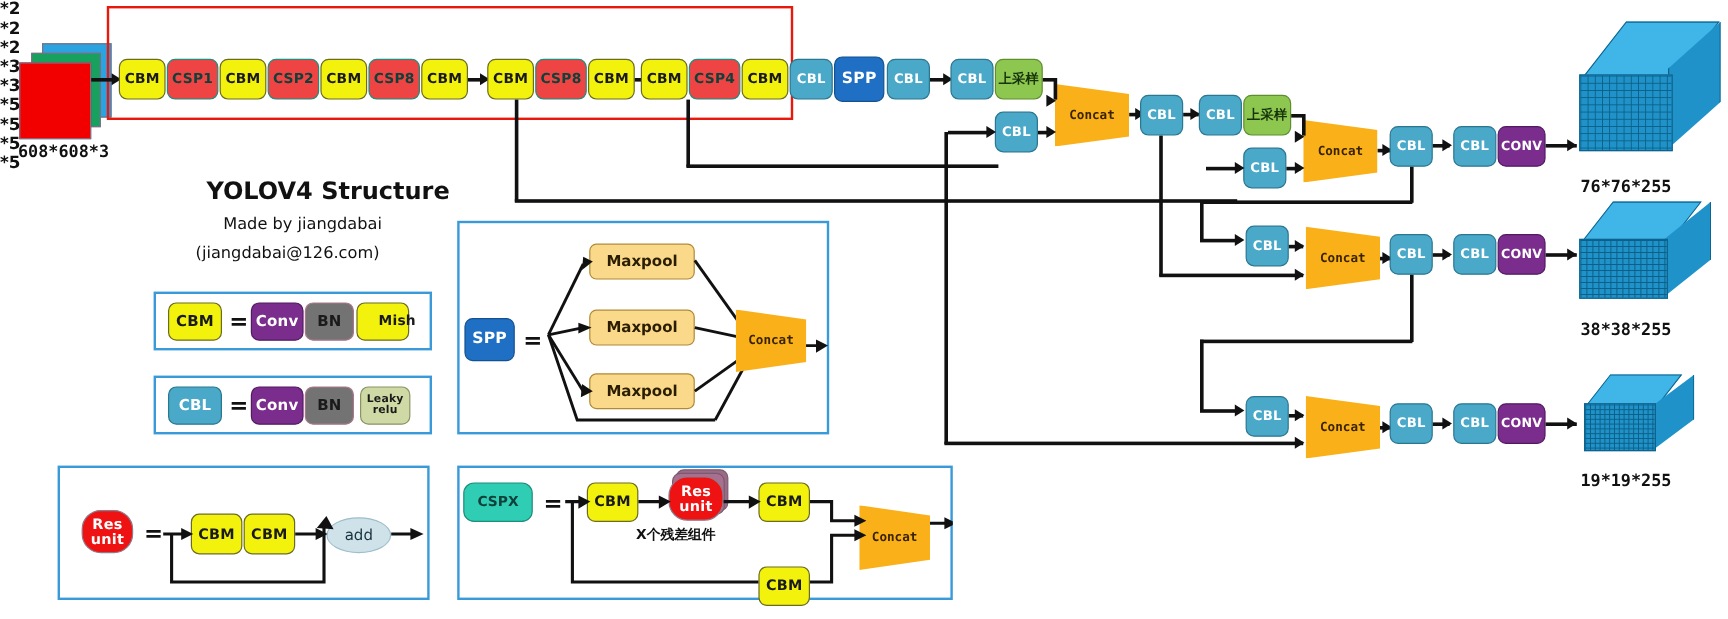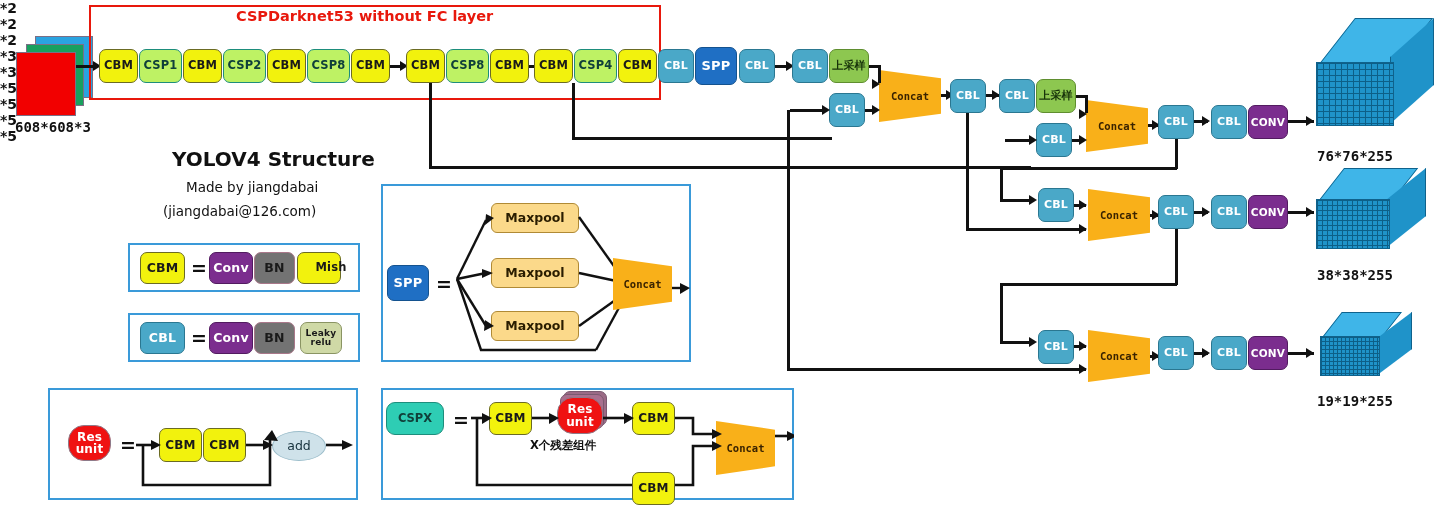--- a/index.html
+++ b/index.html
@@ -9,21 +9,21 @@
   }
   #stage{position:absolute;left:0;top:0;width:1440px;height:516px;}
 
   
   .node{position:absolute;box-sizing:border-box;display:flex;align-items:center;
         justify-content:center;text-align:center;line-height:1.02;}
 
   
   .blk{border-radius:7px;font-weight:bold;letter-spacing:.2px;}
   .cbm   {background:#f2f20d;border:1.6px solid #6b6b23;color:#1a1a1a;}
-  .csp   {background:#bef264;border:1.6px solid #1d8d7c;color:#10403a;}
+  .csp   {background:#ef4444;border:1.6px solid #1d8d7c;color:#10403a;}
   .cbl   {background:#4aa8c8;border:1.6px solid #2a7791;color:#ffffff;}
   .spp   {background:#1f6fc4;border:1.6px solid #14528f;color:#ffffff;}
   .ups   {background:#8dc750;border:1.6px solid #5f8e2f;color:#17330a;}
   .conv  {background:#7b2d8e;border:1.6px solid #521b60;color:#ffffff;}
   .bn    {background:#737373;border:1.6px solid #a9788a;color:#1a1a1a;}
   .mish  {background:#f2f20d;border:1.6px solid #6b6b23;color:#1a1a1a;padding-left:24px;}
   .lrelu {background:#cfd9a6;border:1.6px solid #8a9463;color:#1a1a1a;font-size:9px;}
   .maxp  {background:#fbd98a;border:1.6px solid #b08a35;color:#2a1d00;border-radius:6px;}
   .res   {background:#ef1212;border:1.6px solid #8e7b8a;color:#ffffff;border-radius:16px;}
   .cspx  {background:#2ecdb4;border:1.6px solid #1d8d7c;color:#10403a;border-radius:9px;}
@@ -73,21 +73,20 @@
 <body>
 
 <div id="stage">
 
   <div class="sq" style="left:35px;top:36px;width:56px;height:60px;background:#2aa3e0;"></div>
   <div class="sq" style="left:26px;top:44px;width:56px;height:60px;background:#18a05e;"></div>
   <div class="sq" style="left:16px;top:52px;width:58px;height:62px;background:#f20000;"></div>
   <div class="dimlbl" style="left:15px;top:119px;">608*608*3</div>
 
   <div class="redbox" style="left:89px;top:5px;width:572px;height:95px;"></div>
-  <div class="redttl" style="left:236px;top:8px;">CSPDarknet53 without FC layer</div>
 
   <div class="mult" style="left:111px;top:33px;">*2</div>
   <div class="mult" style="left:188px;top:33px;">*2</div>
   <div class="mult" style="left:272px;top:33px;">*2</div>
 
   <div class="ln" style="left:76px;top:65px;width:19px;height:2.5px;"></div>
   <div class="arrow ar-r" style="left:93px;top:61px;"></div>
 
   <div class="node blk cbm" style="left:99px;top:49px;width:39px;height:34px;font-size:11.5px;">CBM</div>
   <div class="node blk csp" style="left:139px;top:49px;width:43px;height:34px;font-size:11.5px;">CSP1</div>

